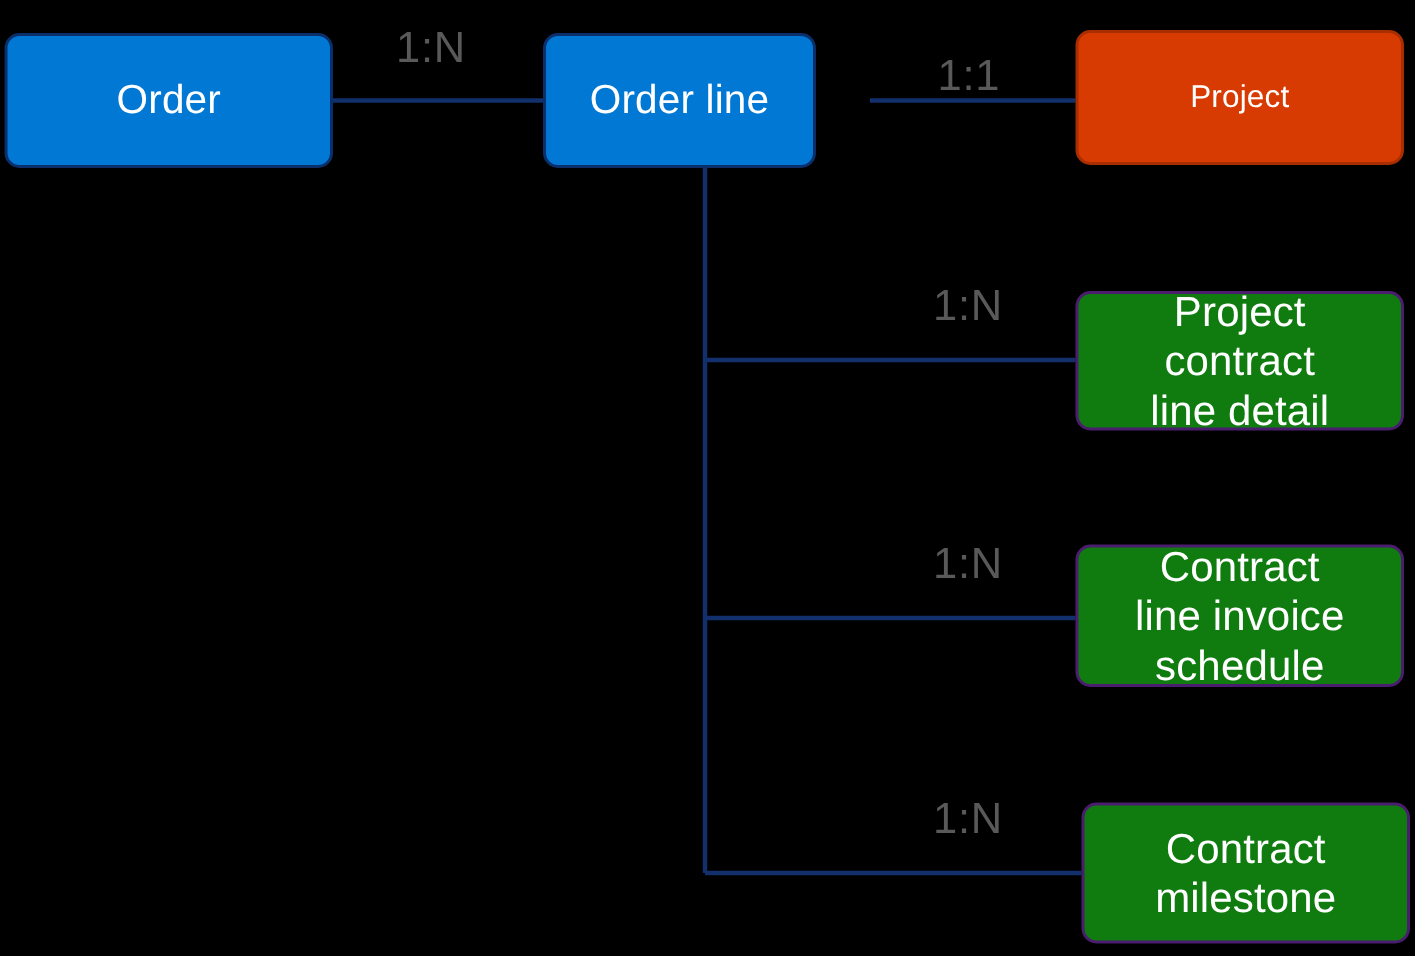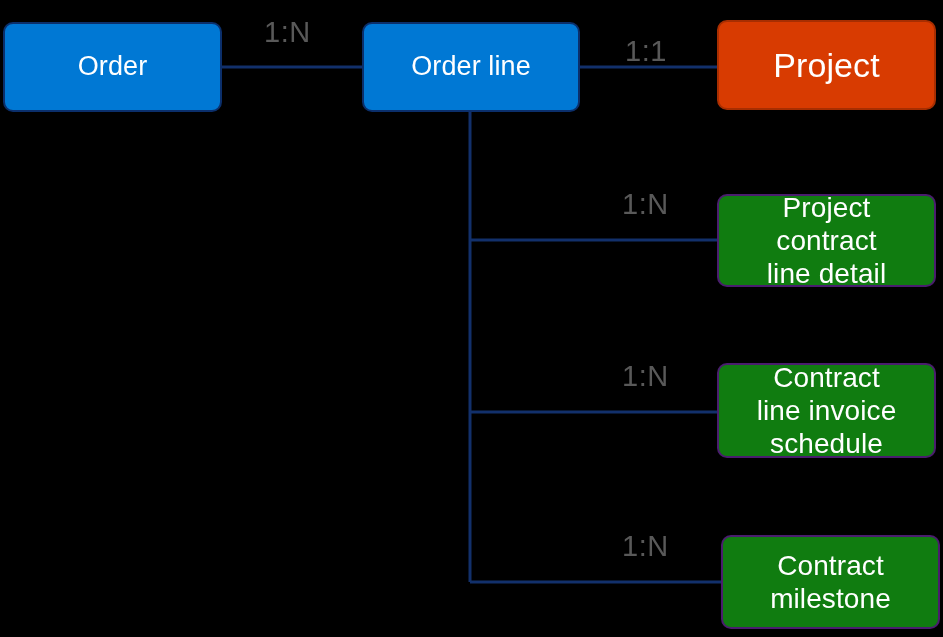--- a/index.html
+++ b/index.html
@@ -36,21 +36,21 @@
     -webkit-font-smoothing: antialiased;
   }
   .node-blue {
     background: #0078d4;
     border: 2px solid #0b2f6b;
     font-size: 27px;
   }
   .node-orange {
     background: #d83b01;
     border: 2px solid #a82e01;
-    font-size: 34px;
+    font-size: 21px;
     align-items: center;
   }
   .node-green {
     background: #107c10;
     border: 2px solid #4a1d6e;
     font-size: 28px;
   }
   .node-label {
     display: block;
     padding: 0 10px;
@@ -83,21 +83,21 @@
 
     <line x1="470" y1="412" x2="717" y2="412" stroke="#12306b" stroke-width="3"></line>
 
     <line x1="470" y1="582" x2="721" y2="582" stroke="#12306b" stroke-width="3"></line>
   </svg>
 
   <div class="node node-blue" style="left:3px; top:22px; width:219px; height:90px;">
     <span class="node-label">Order</span>
   </div>
 
-  <div class="node node-blue" style="left:362px; top:22px; width:218px; height:90px;">
+  <div class="node node-blue" style="left:362px; top:22px; width:182px; height:90px;">
     <span class="node-label">Order line</span>
   </div>
 
   <div class="node node-orange" style="left:717px; top:20px; width:219px; height:90px;">
     <span class="node-label">Project</span>
   </div>
 
   <div class="node node-green" style="left:717px; top:194px; width:219px; height:93px;">
     <span class="node-label">Project contract
 line detail</span>

